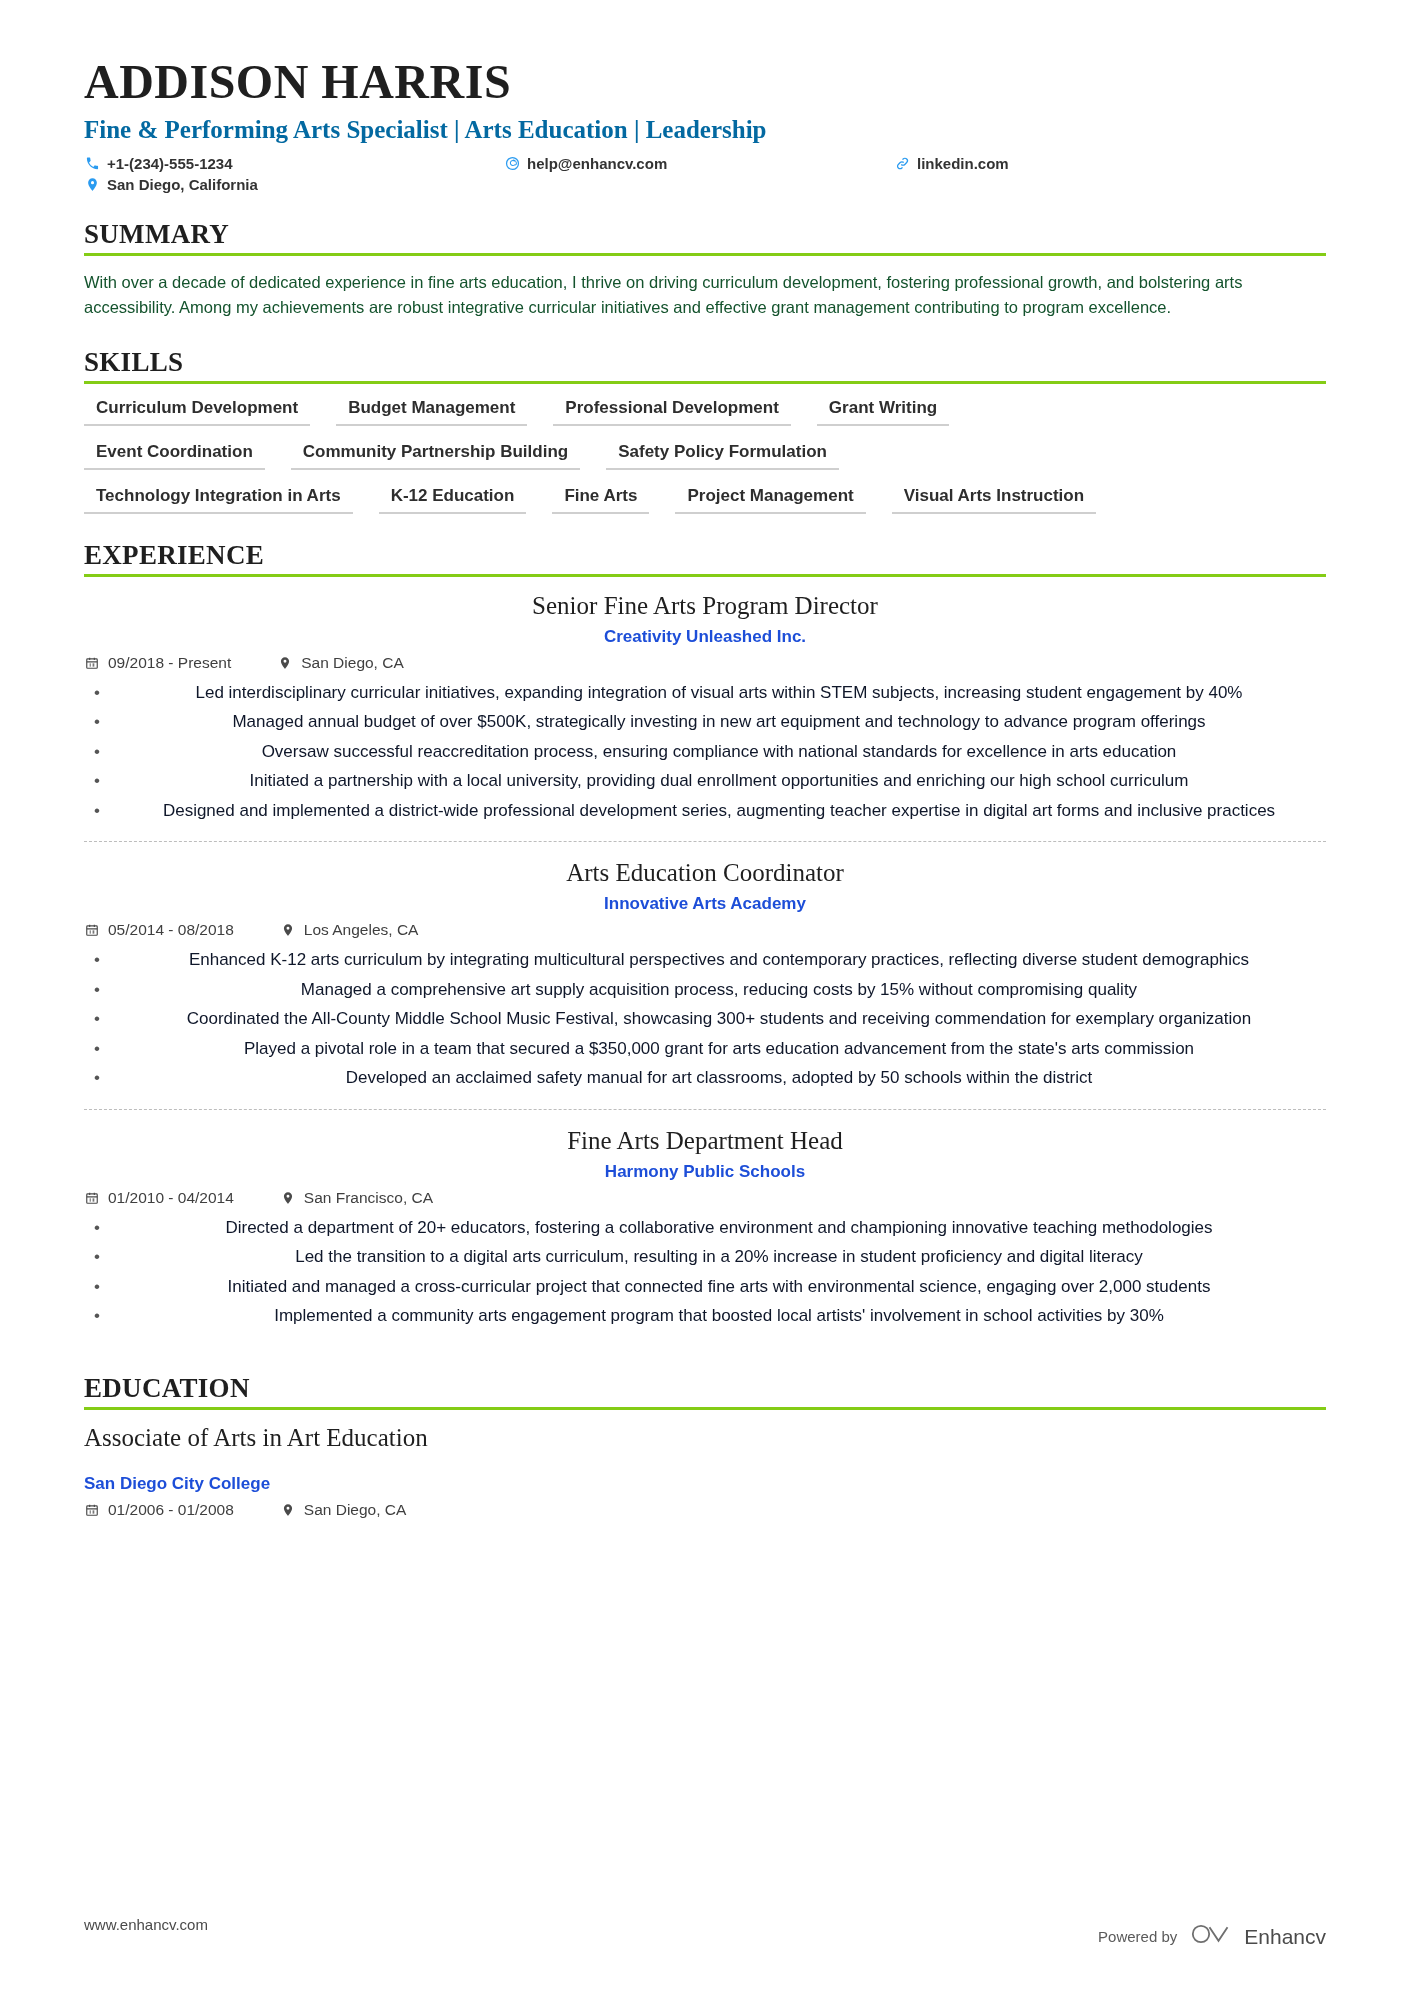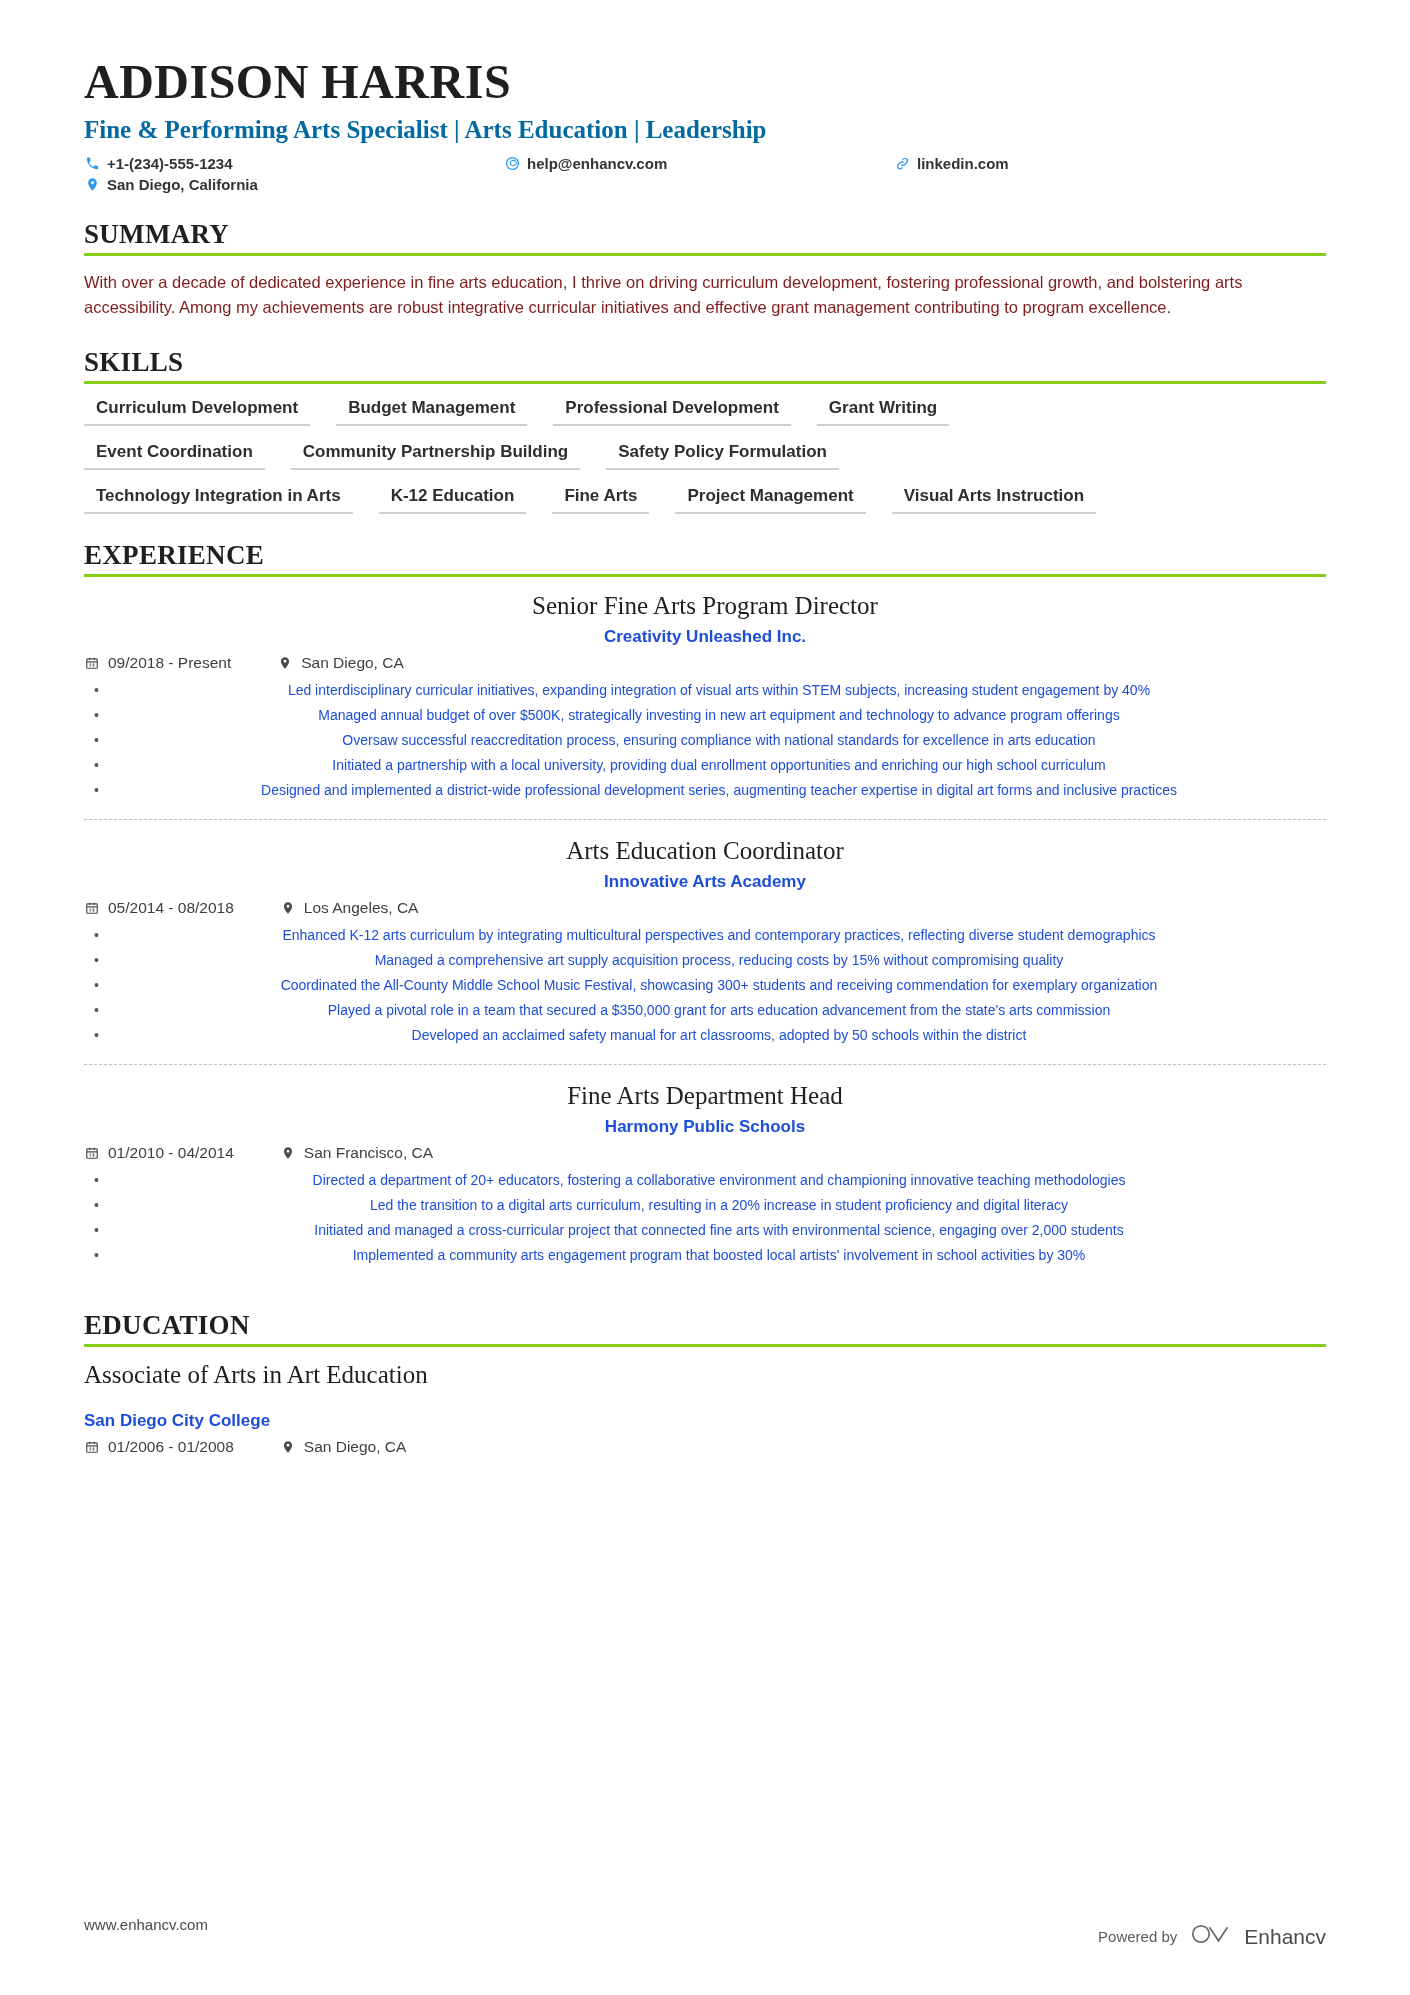--- a/index.html
+++ b/index.html
@@ -69,21 +69,21 @@
     font-size: 27px;
     letter-spacing: 0.3px;
     color: #1f1f1f;
     padding-bottom: 3px;
     border-bottom: 3px solid #84cc16;
     margin: 0 0 14px 0;
   }
   .summary-text {
     font-size: 16.5px;
     line-height: 1.55;
-    color: #7f1d1d;
+    color: #14532d;
     max-width: 1215px;
   }
   
   .skills-rows { margin-top: 4px; }
   .skill-row {
     display: flex;
     flex-wrap: nowrap;
     gap: 26px;
     margin-bottom: 16px;
   }
@@ -121,23 +121,23 @@
     font-size: 15.5px;
     color: #3f3f3f;
     margin-bottom: 8px;
   }
   .meta-item { display: flex; align-items: center; gap: 8px; }
   .meta-item .icon { color: #4a4a4a; }
   ul.bullets { list-style: none; margin: 0; padding: 0; }
   ul.bullets li {
     position: relative;
     padding-left: 30px;
-    font-size: 14px;
+    font-size: 17px;
     line-height: 1.5;
-    color: #1d4ed8;
+    color: #0f172a;
     margin-bottom: 4px;
     max-width: 1240px;
   }
   ul.bullets li:before {
     content: "\2022";
     position: absolute;
     left: 10px;
     top: 0;
     color: #555;
   }

